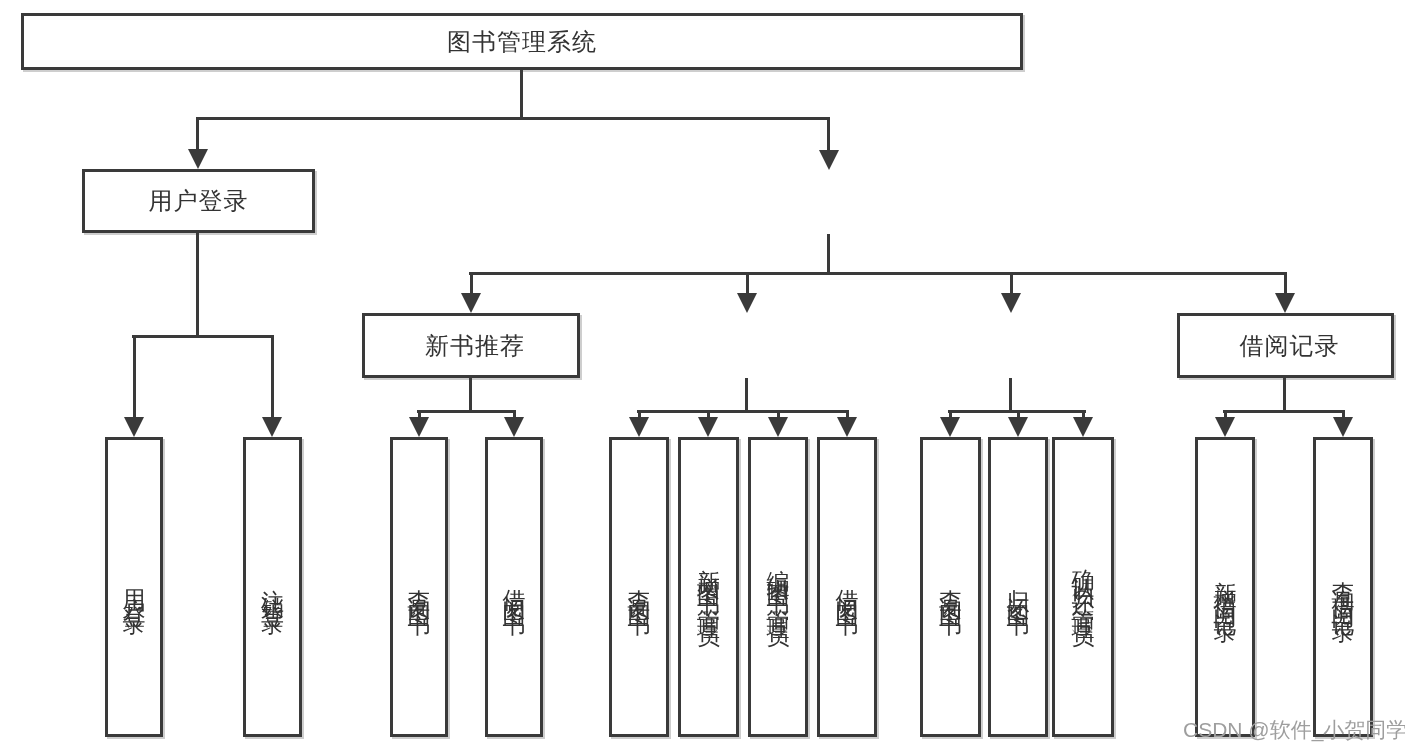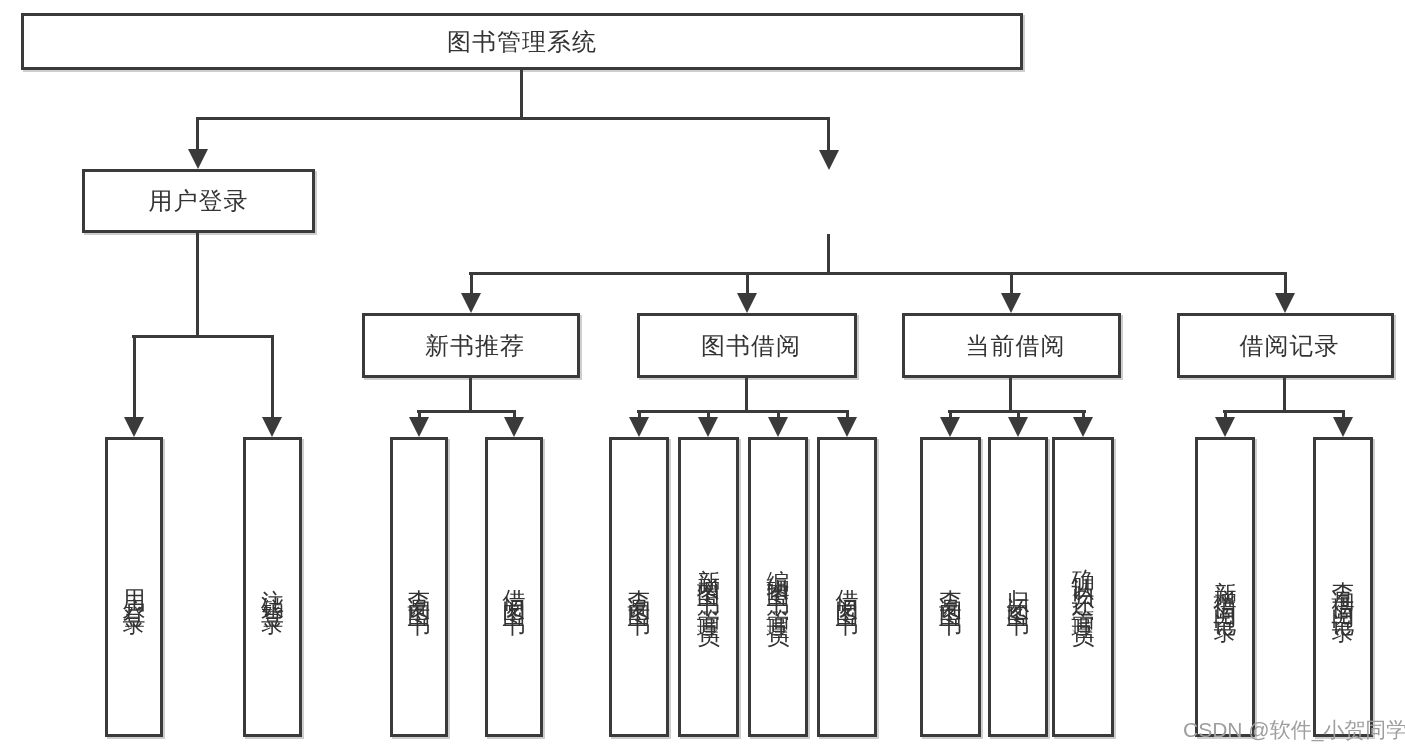--- a/index.html
+++ b/index.html
@@ -81,22 +81,20 @@
   <div class="vline" style="left:470px;top:272px;height:23px"></div>
   <div class="arrow" style="left:461px;top:293px"></div>
   <div class="vline" style="left:746px;top:272px;height:23px"></div>
   <div class="arrow" style="left:737px;top:293px"></div>
   <div class="vline" style="left:1010px;top:272px;height:23px"></div>
   <div class="arrow" style="left:1001px;top:293px"></div>
   <div class="vline" style="left:1284px;top:272px;height:23px"></div>
   <div class="arrow" style="left:1275px;top:293px"></div>
 
   <div class="box l3" style="left:362px;width:218px">新书推荐</div>
-  <div class="box l3" style="left:637px;width:220px">图书借阅</div>
-  <div class="box l3" style="left:902px;width:219px">当前借阅</div>
   <div class="box l3" style="left:1177px;width:217px">借阅记录</div>
 
   <div class="vline" style="left:469px;top:378px;height:34px"></div>
   <div class="hline" style="left:417px;top:410px;width:99px"></div>
   <div class="vline" style="left:418px;top:410px;height:10px"></div>
   <div class="arrow" style="left:409px;top:417px"></div>
   <div class="vline" style="left:513px;top:410px;height:10px"></div>
   <div class="arrow" style="left:504px;top:417px"></div>
 
   <div class="vline" style="left:745px;top:378px;height:34px"></div>

